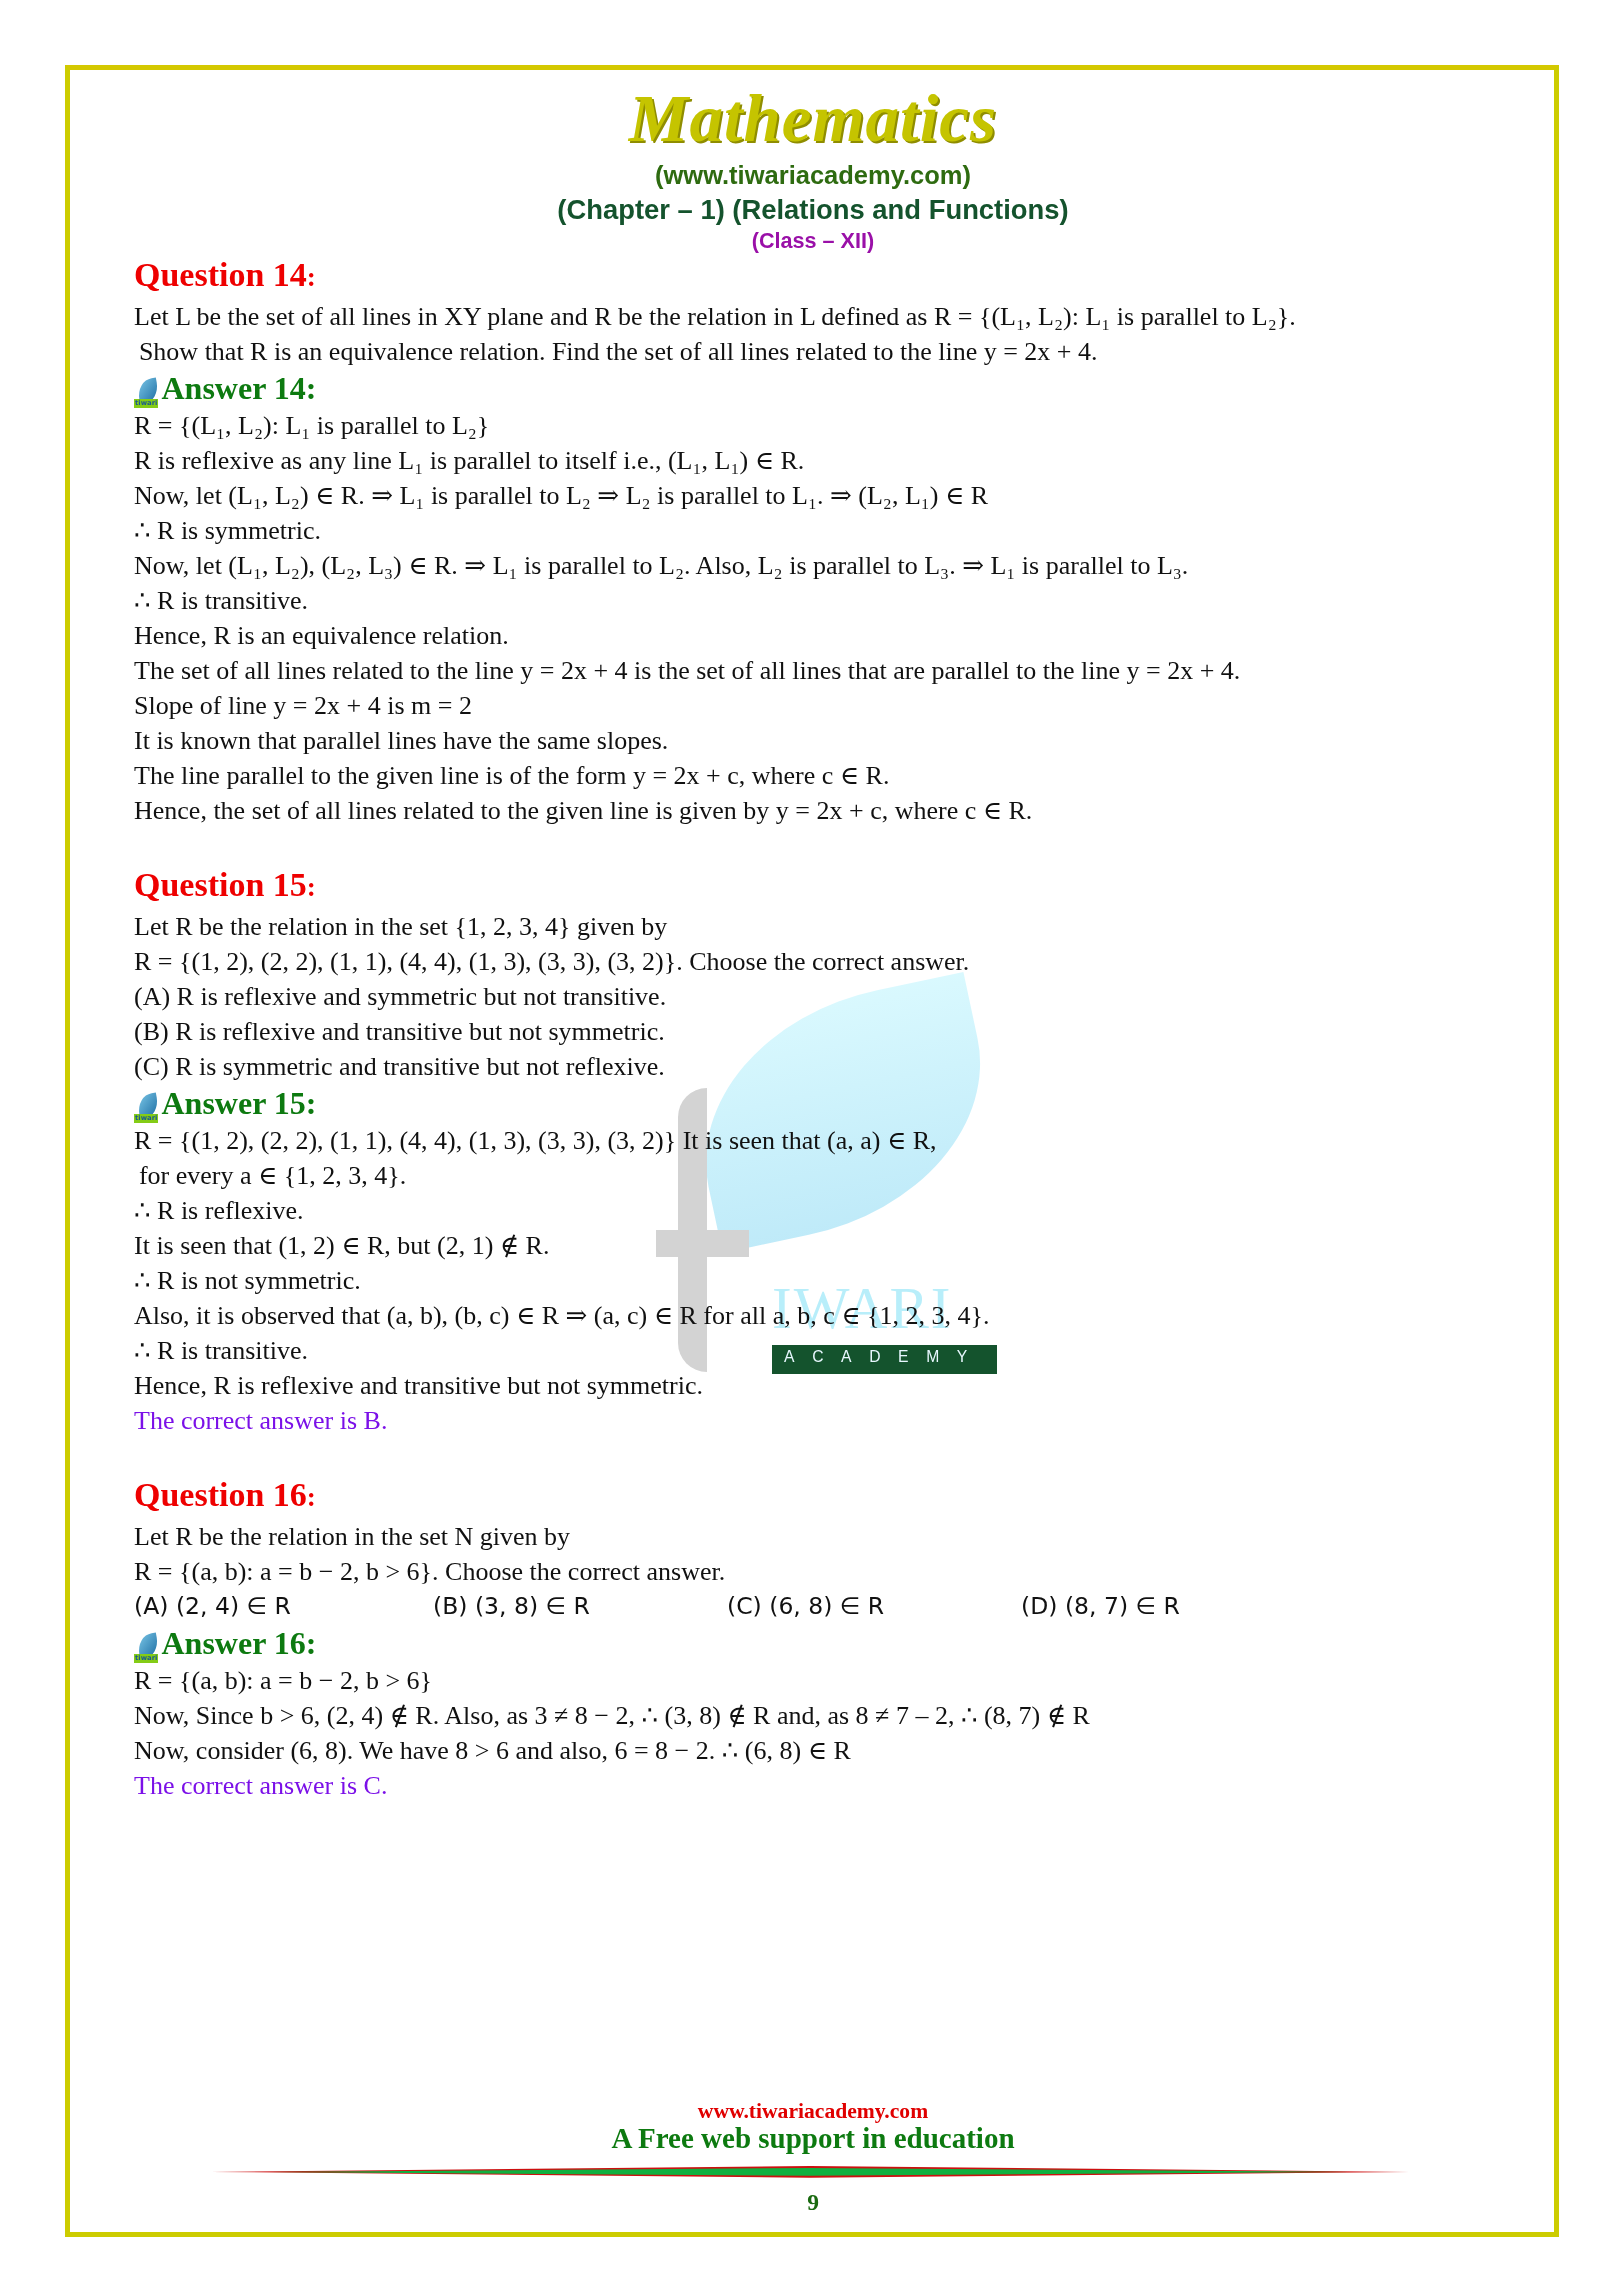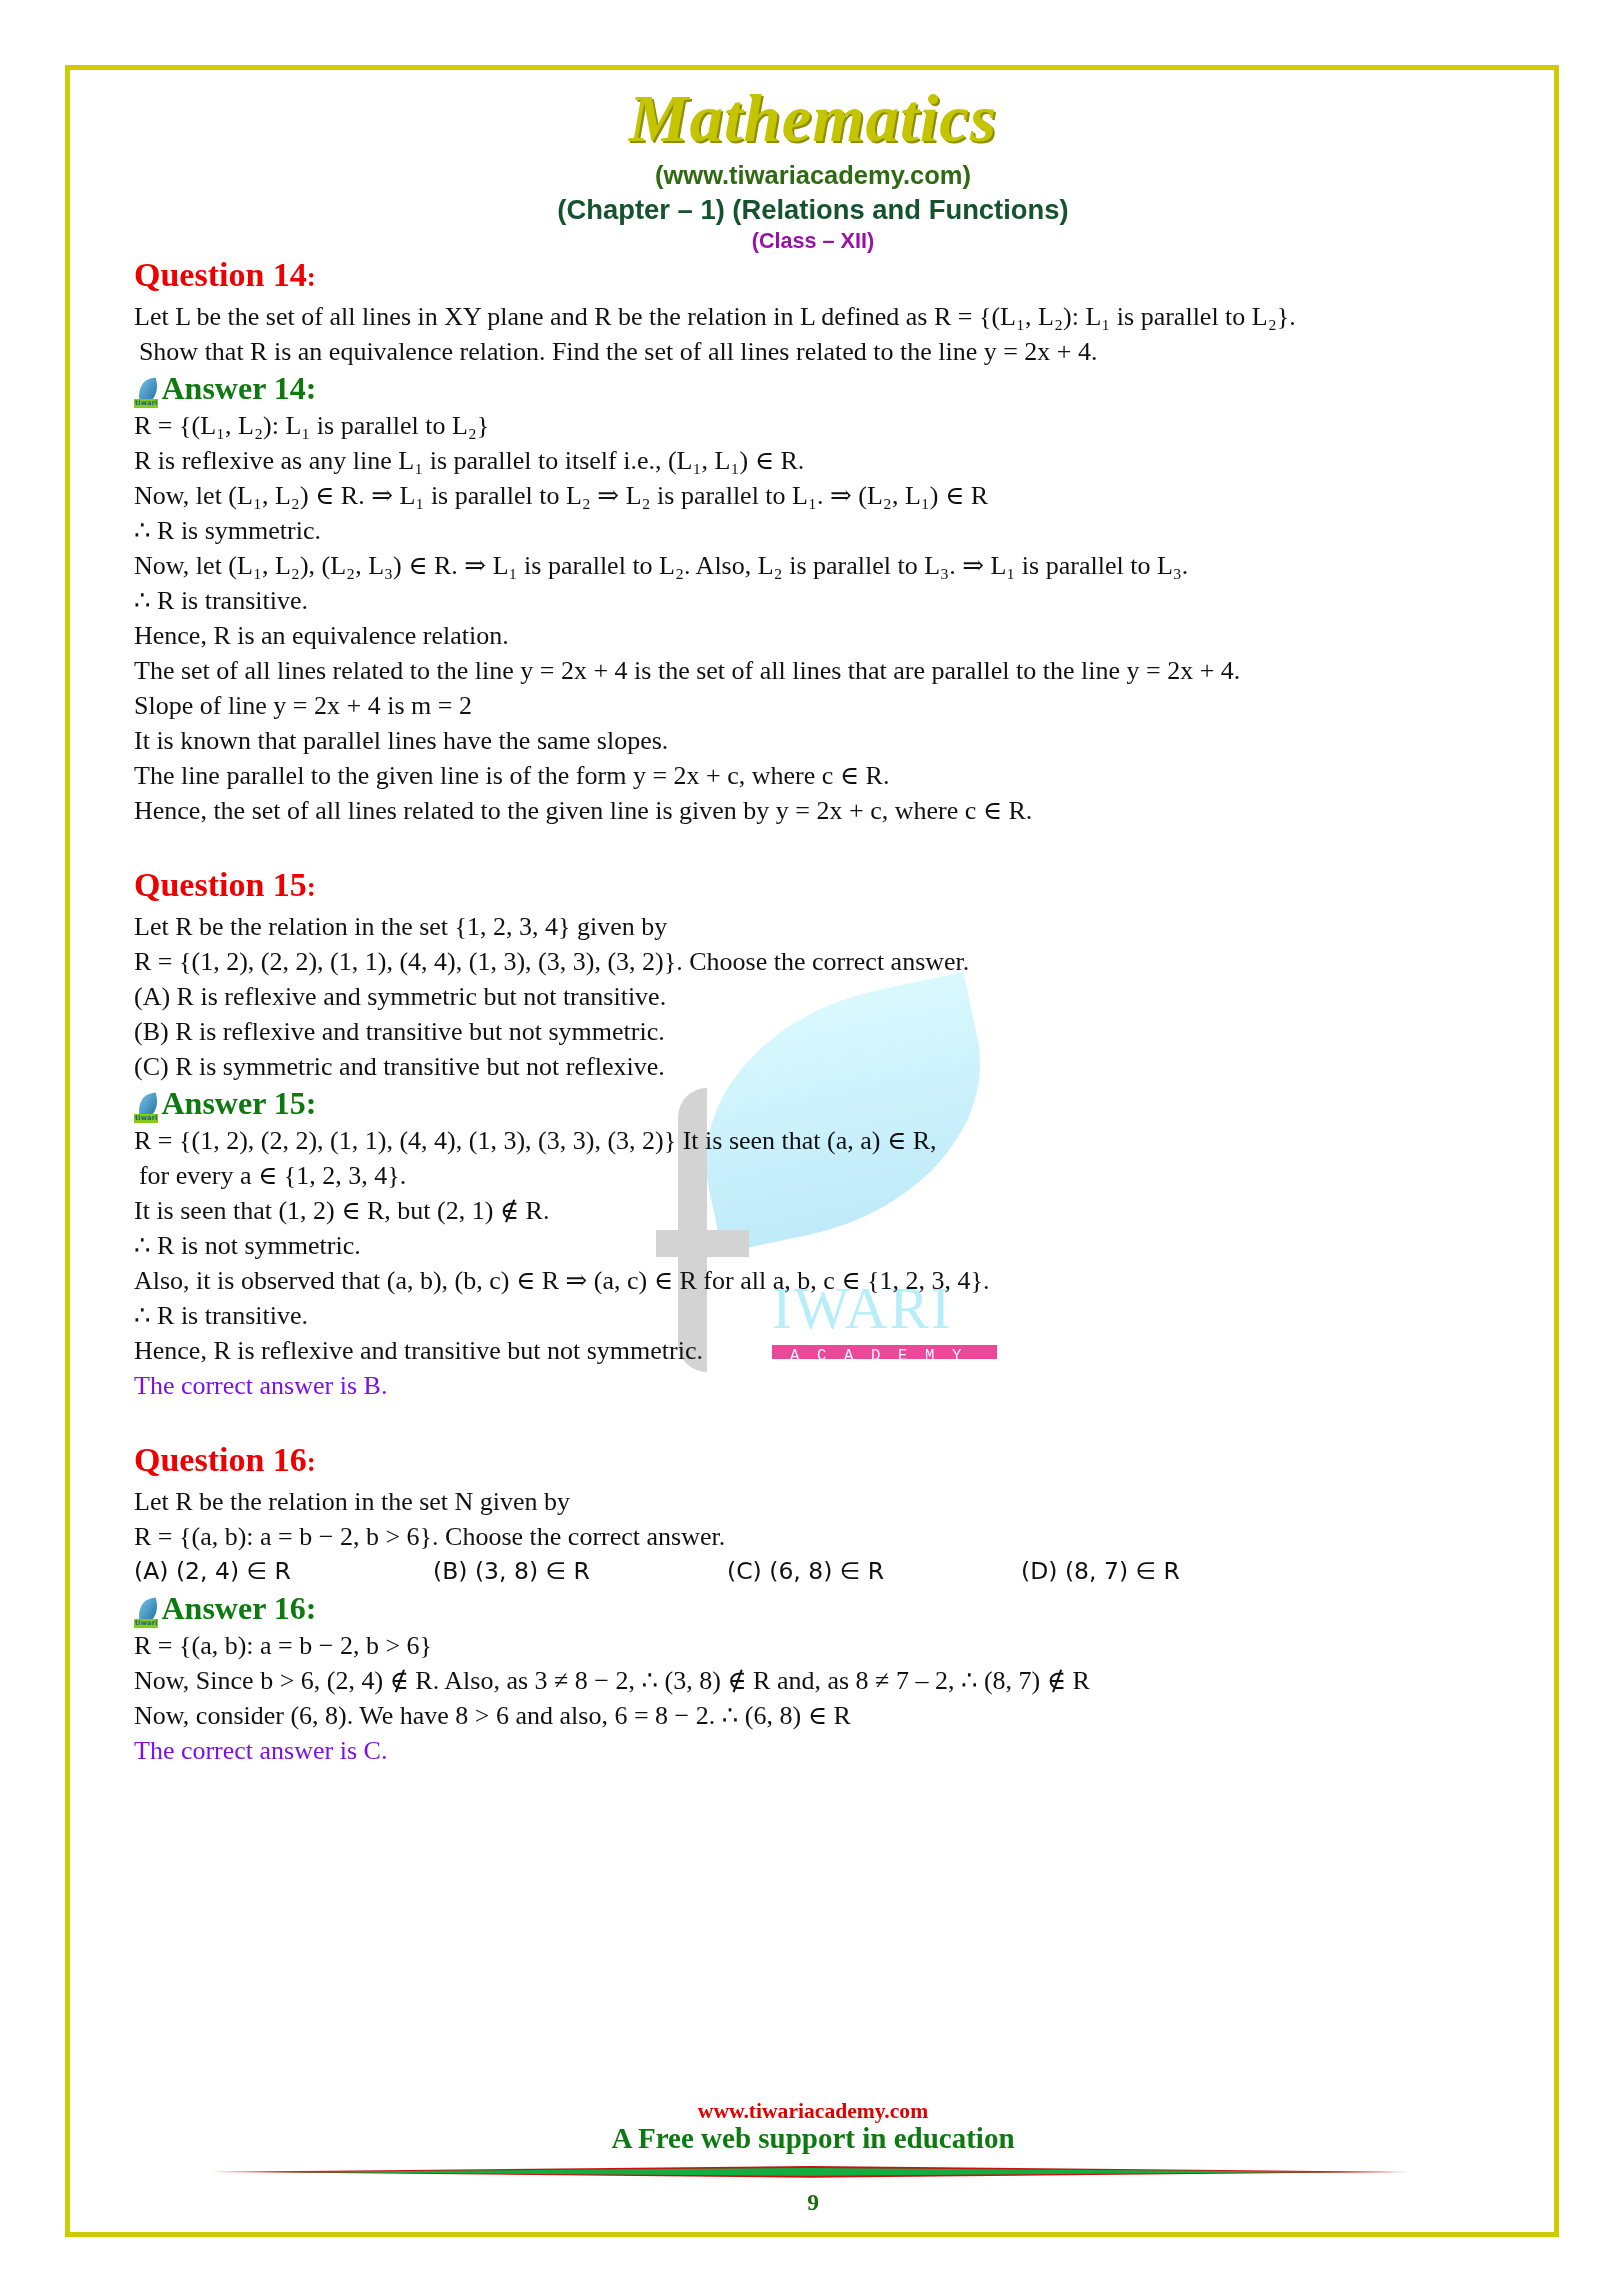--- a/index.html
+++ b/index.html
@@ -39,23 +39,23 @@
 
   .watermark { position: absolute; left: 627px; top: 980px; width: 451px; height: 412px; pointer-events: none; }
   .wm-leaf { position: absolute; left: 69px; top: 19.6px; width: 294px; height: 225px;
              background: linear-gradient(180deg, #d5f8fe, #b8e8f8);
              border-radius: 70% 0 70% 10%; transform: rotate(-12deg); opacity: 0.9; }
   .wm-stem { position: absolute; left: 51px; top: 108px; width: 29px; height: 284px;
              background: #d3d3d3; border-radius: 29px 0 0 29px; }
   .wm-bar { position: absolute; left: 29px; top: 250px; width: 93px; height: 27.4px; background: #d3d3d3; }
   .wm-text { position: absolute; left: 145px; top: 294px; font-size: 59px; color: #b8eefa;
              font-family: "Liberation Serif", serif; letter-spacing: 2px; }
-  .wm-band { position: absolute; left: 145px; top: 365px; width: 225px; height: 14px;
-             background: #ec4899; color: #e8f8ff; font-size: 15.7px; letter-spacing: 17.6px;
-             text-align: center; line-height: 23.5px; font-family: Liberation Mono, monospace; }
+  .wm-band { position: absolute; left: 145px; top: 365px; width: 225px; height: 29px;
+             background: #14532d; color: #e8f8ff; font-size: 15.7px; letter-spacing: 17.6px;
+             text-align: center; line-height: 23.5px; font-family: Liberation Sans, sans-serif; }
 
   .footer { position: absolute; left: 65px; width: 1496px; text-align: center; }
   .f-site { top: 2098px; font-size: 21.6px; font-weight: bold; color: #e00000; line-height: 27.4px; }
   .f-tag { top: 2125px; font-size: 29px; font-weight: bold; color: #0d7a10; line-height: 27.4px; }
   .f-rule { position: absolute; left: 211px; top: 2166px; width: 1198px; height: 11.8px; }
   .f-page { top: 2188px; font-size: 23.5px; font-weight: bold; color: #1a6a10; line-height: 29px; }
 </style>
 </head>
 <body>
 
@@ -114,20 +114,21 @@
     <div class="line">(C) R is symmetric and transitive but not reflexive.</div>
     <div class="a-head">
       <span class="leaf-icon">
           <span class="leaf"></span>
           <span class="tag">tiwari</span>
         </span>
       <span>Answer 15:</span>
     </div>
     <div class="line">R = {(1, 2), (2, 2), (1, 1), (4, 4), (1, 3), (3, 3), (3, 2)} It is seen that (a, a) ∈ R,</div>
     <div class="line indent">for every a ∈ {1, 2, 3, 4}.</div>
+    <div class="line">∴ R is reflexive.</div>
     <div class="line">It is seen that (1, 2) ∈ R, but (2, 1) ∉ R.</div>
     <div class="line">∴ R is not symmetric.</div>
     <div class="line">Also, it is observed that (a, b), (b, c) ∈ R ⇒ (a, c) ∈ R for all a, b, c ∈ {1, 2, 3, 4}.</div>
     <div class="line">∴ R is transitive.</div>
     <div class="line">Hence, R is reflexive and transitive but not symmetric.</div>
     <div class="line purple">The correct answer is B.</div>
   </section>
 
   <div class="gap"></div>
 

